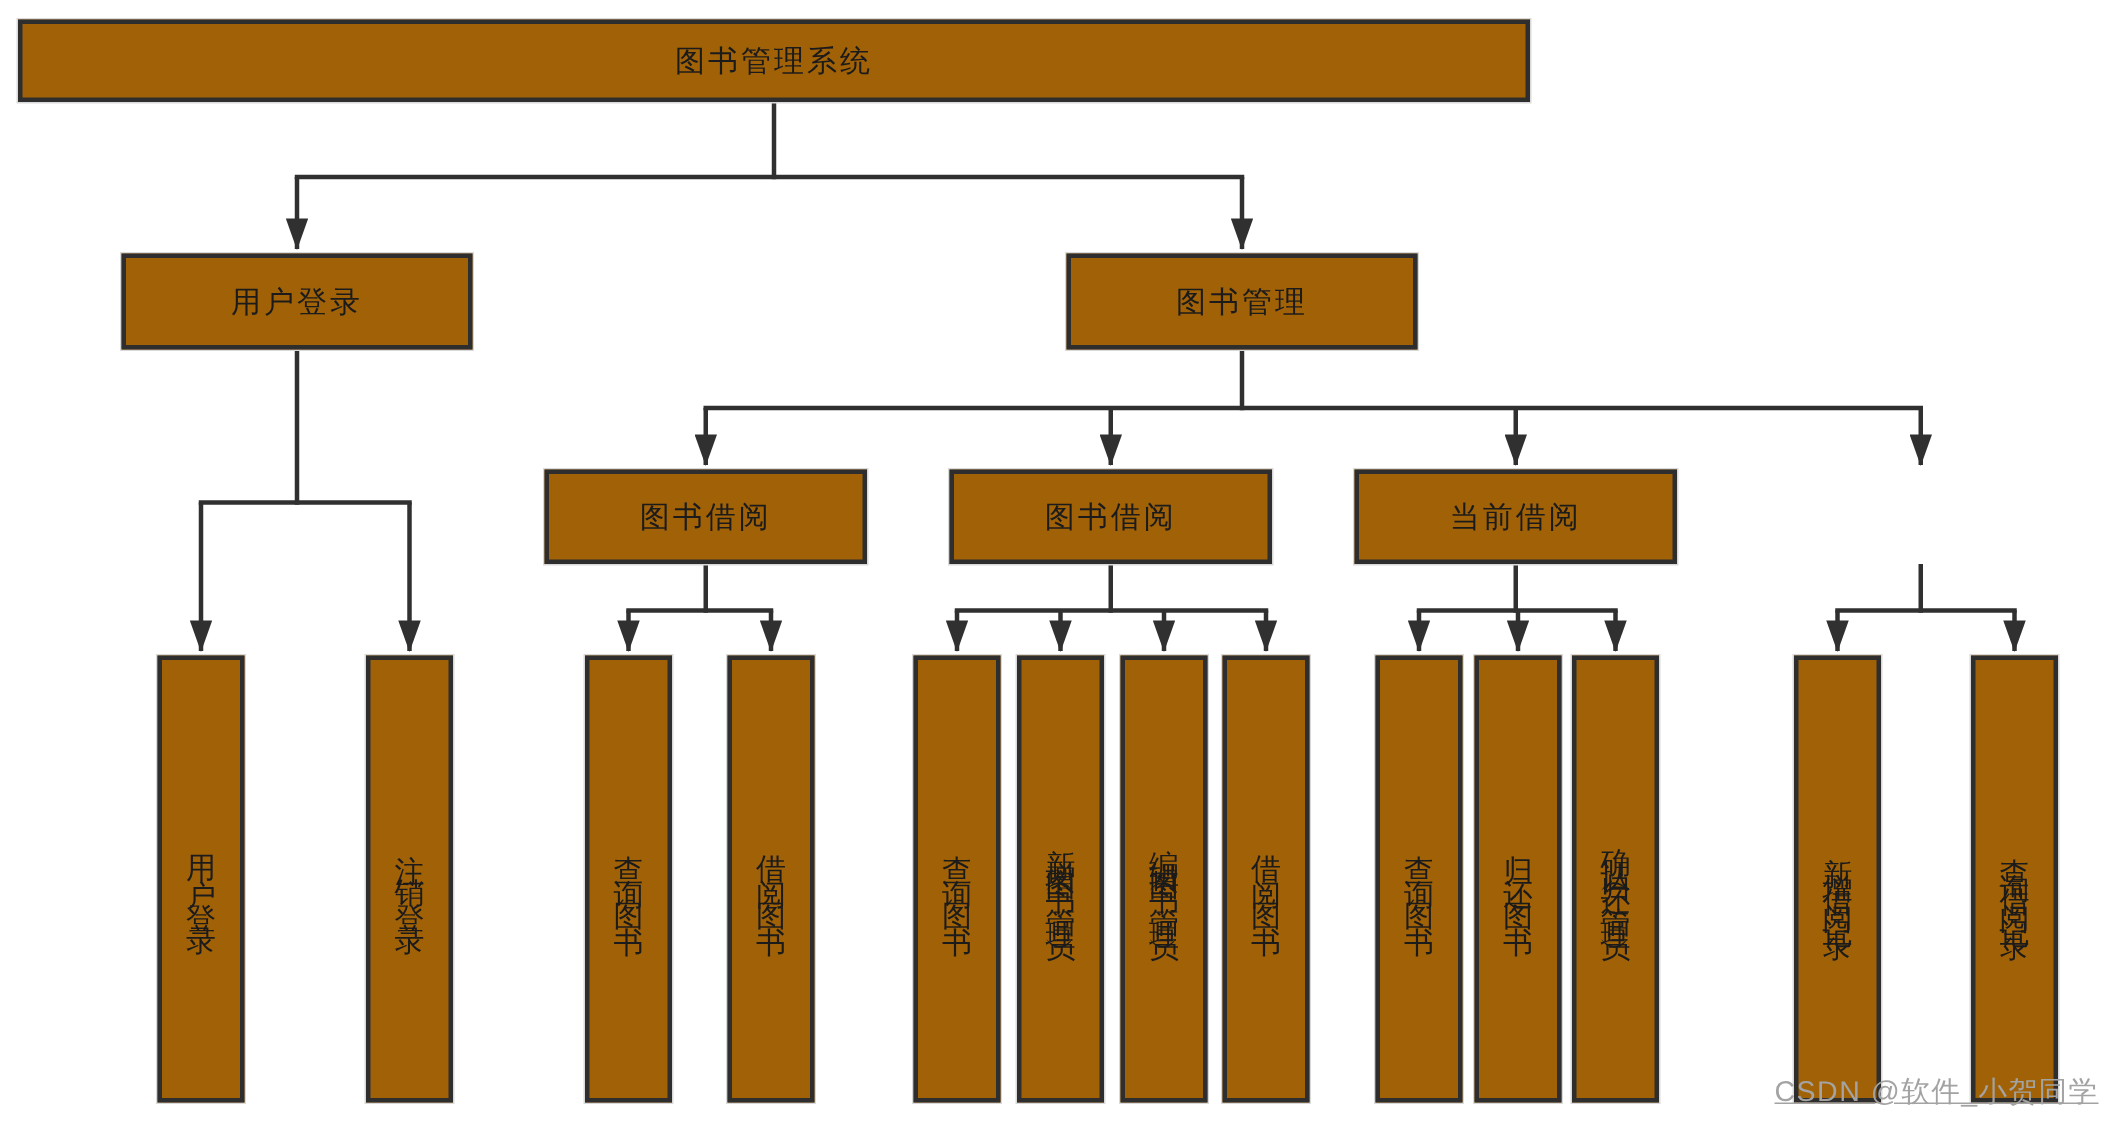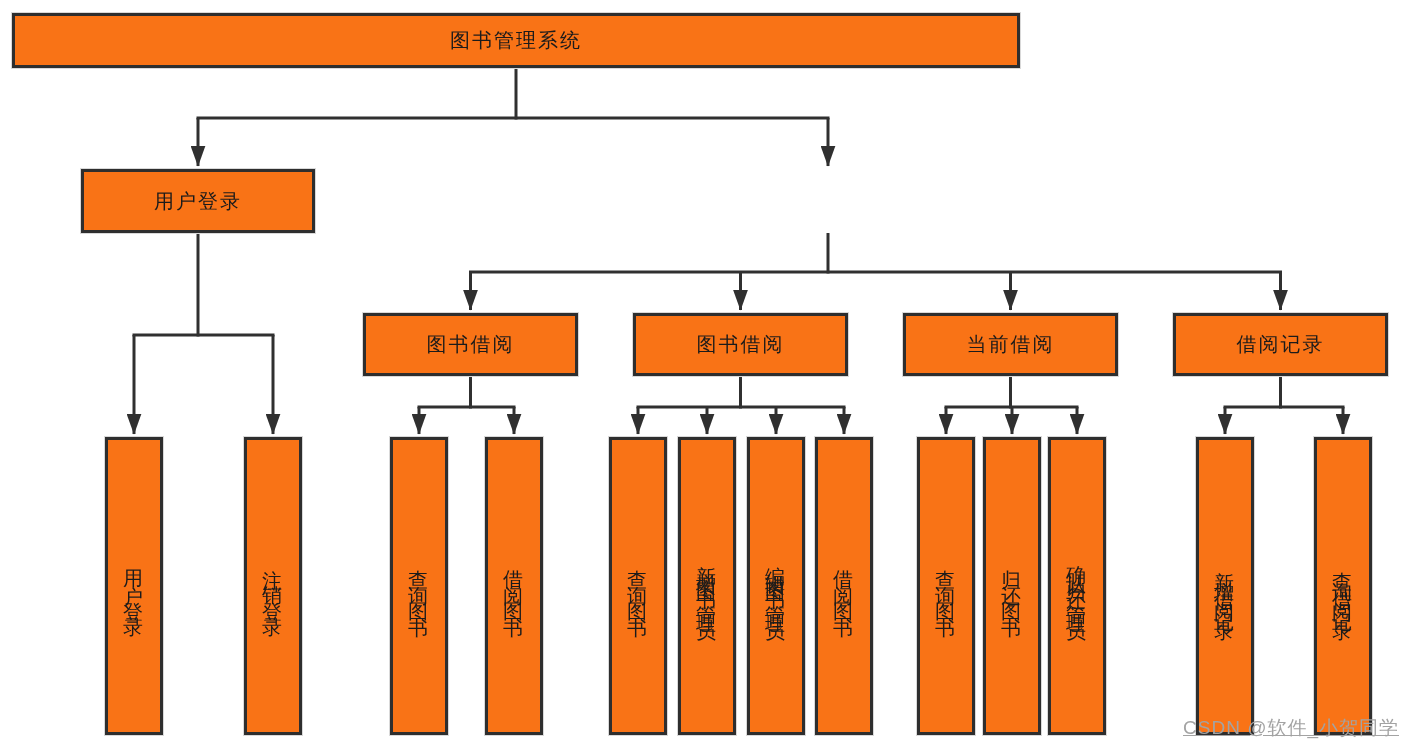--- a/index.html
+++ b/index.html
@@ -7,21 +7,21 @@
     position:relative;
     width:1405px;height:747px;
     background:#ffffff;
     font-family:"Liberation Sans", sans-serif;
     overflow:hidden;
   }
   .wires{position:absolute;left:0;top:0;}
   .node{
     position:absolute;
     box-sizing:border-box;
-    background:#f97316;
+    background:#a16207;
     border:3px solid #2e2e2e;
     display:flex;
     align-items:center;
     justify-content:center;
     color:#1b1b1b;
     font-size:20px;
     letter-spacing:2px;
     box-shadow:0 0 0 1px #d9d9d9;
   }
   .node.v{
@@ -94,25 +94,25 @@
       <line x1="1280.5" y1="376" x2="1280.5" y2="408.5"></line>
       <line x1="1223.5" y1="407" x2="1344.5" y2="407"></line>
       <line x1="1225" y1="407" x2="1225" y2="434" marker-end="url(#arw)"></line>
       <line x1="1343" y1="407" x2="1343" y2="434" marker-end="url(#arw)"></line>
     </g>
   </svg>
 
   <div class="node" style="left:12px;top:13px;width:1008px;height:55px;">图书管理系统</div>
 
   <div class="node" style="left:81px;top:169px;width:234px;height:64px;">用户登录</div>
+  <div class="node" style="left:711px;top:169px;width:234px;height:64px;">图书管理</div>
 
   <div class="node" style="left:363px;top:313px;width:215px;height:63px;">图书借阅</div>
   <div class="node" style="left:633px;top:313px;width:215px;height:63px;">图书借阅</div>
   <div class="node" style="left:903px;top:313px;width:215px;height:63px;">当前借阅</div>
-  <div class="node" style="left:1173px;top:313px;width:215px;height:63px;">借阅记录</div>
 
   <div class="node v" style="left:105px;top:437px;width:58px;height:298px;">用户登录</div>
   <div class="node v" style="left:244px;top:437px;width:58px;height:298px;">注销登录</div>
 
   <div class="node v" style="left:390px;top:437px;width:58px;height:298px;">查询图书</div>
   <div class="node v" style="left:485px;top:437px;width:58px;height:298px;">借阅图书</div>
 
   <div class="node v" style="left:609px;top:437px;width:58px;height:298px;">查询图书</div>
   <div class="node v ls-sm" style="left:678px;top:437px;width:58px;height:298px;">新增图书（管理员）</div>
   <div class="node v ls-sm" style="left:747px;top:437px;width:58px;height:298px;">编辑图书（管理员）</div>

